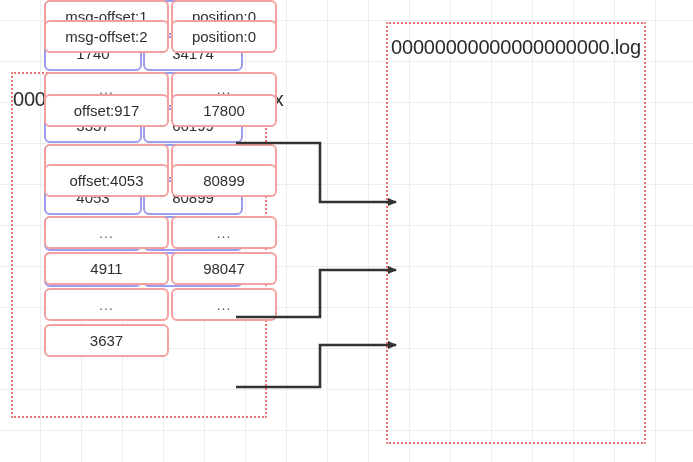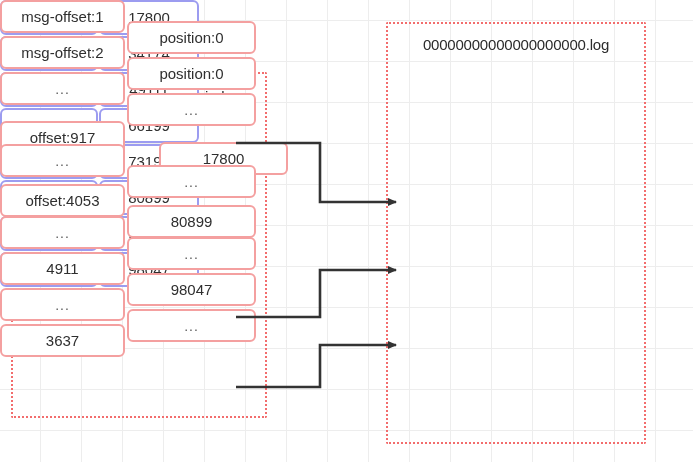--- a/index.html
+++ b/index.html
@@ -27,21 +27,21 @@
     border: 2px dotted #f26d6d;
     border-radius: 2px;
     background: transparent;
     box-sizing: border-box;
   }
   .panel-title {
     position: absolute;
     left: 0;
     right: 0;
     text-align: center;
-    font-size: 15px;
+    font-size: 20px;
     color: #2b2b2b;
     white-space: nowrap;
     letter-spacing: -0.2px;
   }
 
   #index-panel { left: 11px;  top: 72px; width: 256px; height: 346px; }
   #log-panel   { left: 386px; top: 22px; width: 260px; height: 422px; }
 
   #index-title { top: 14px; }
   #log-title   { top: 12px; }
@@ -55,41 +55,42 @@
   .cell {
     box-sizing: border-box;
     display: flex;
     align-items: center;
     justify-content: center;
     background: #ffffff;
     font-size: 15px;
     color: #2f2f2f;
     border-radius: 6px;
     white-space: nowrap;
+    margin-left: 44px;
   }
 
   
   #index-table { left: 38px; top: 125px; }
   #index-table .row { left: 0; height: 35px; }
   #index-table .cell {
     border: 2px solid #9c9cf0;
     height: 35px;
   }
   #index-table .cell.c1 { width: 98px; }
   #index-table .cell.c2 { width: 100px; margin-left: 1px; }
 
   
   #log-table { left: 403px; top: 78px; }
   #log-table .row { left: 0; height: 33px; }
   #log-table .cell {
     border: 2px solid #f4a0a0;
     height: 33px;
   }
   #log-table .cell.c1 { width: 125px; }
-  #log-table .cell.c2 { width: 129px; margin-left: 2px; margin-top: 21px; }
+  #log-table .cell.c2 { width: 106px; margin-left: 2px; }
 
   .cell.dots { color: #5a5a5a; letter-spacing: 1px; font-size: 14px; }
 
   
   #connectors {
     position: absolute;
     left: 0; top: 0;
     width: 693px; height: 462px;
     pointer-events: none;
   }
@@ -140,37 +141,37 @@
 
   <div class="panel" id="log-panel">
     <div class="panel-title" id="log-title">00000000000000000000.log</div>
   </div>
 
   <div id="log-table">
       <div class="row" style="top: 0px;">
         <div class="cell c1">msg-offset:1</div>
         <div class="cell c2">position:0</div>
       </div>
-      <div class="row" style="top: 36px;">
+      <div class="row" style="top: 20px;">
         <div class="cell c1">msg-offset:2</div>
         <div class="cell c2">position:0</div>
       </div>
       <div class="row" style="top: 72px;">
         <div class="cell c1 dots">...</div>
         <div class="cell c2 dots">...</div>
       </div>
-      <div class="row" style="top: 121px; gap: 32px;">
+      <div class="row" style="top: 94px;">
         <div class="cell c1">offset:917</div>
         <div class="cell c2">17800</div>
       </div>
       <div class="row" style="top: 144px;">
         <div class="cell c1 dots">...</div>
         <div class="cell c2 dots">...</div>
       </div>
-      <div class="row" style="top: 184px; border-radius: 9px;">
+      <div class="row" style="top: 164px; border-radius: 9px;">
         <div class="cell c1">offset:4053</div>
         <div class="cell c2">80899</div>
       </div>
       <div class="row" style="top: 216px;">
         <div class="cell c1 dots">...</div>
         <div class="cell c2 dots">...</div>
       </div>
       <div class="row" style="top: 252px;">
         <div class="cell c1">4911</div>
         <div class="cell c2">98047</div>

